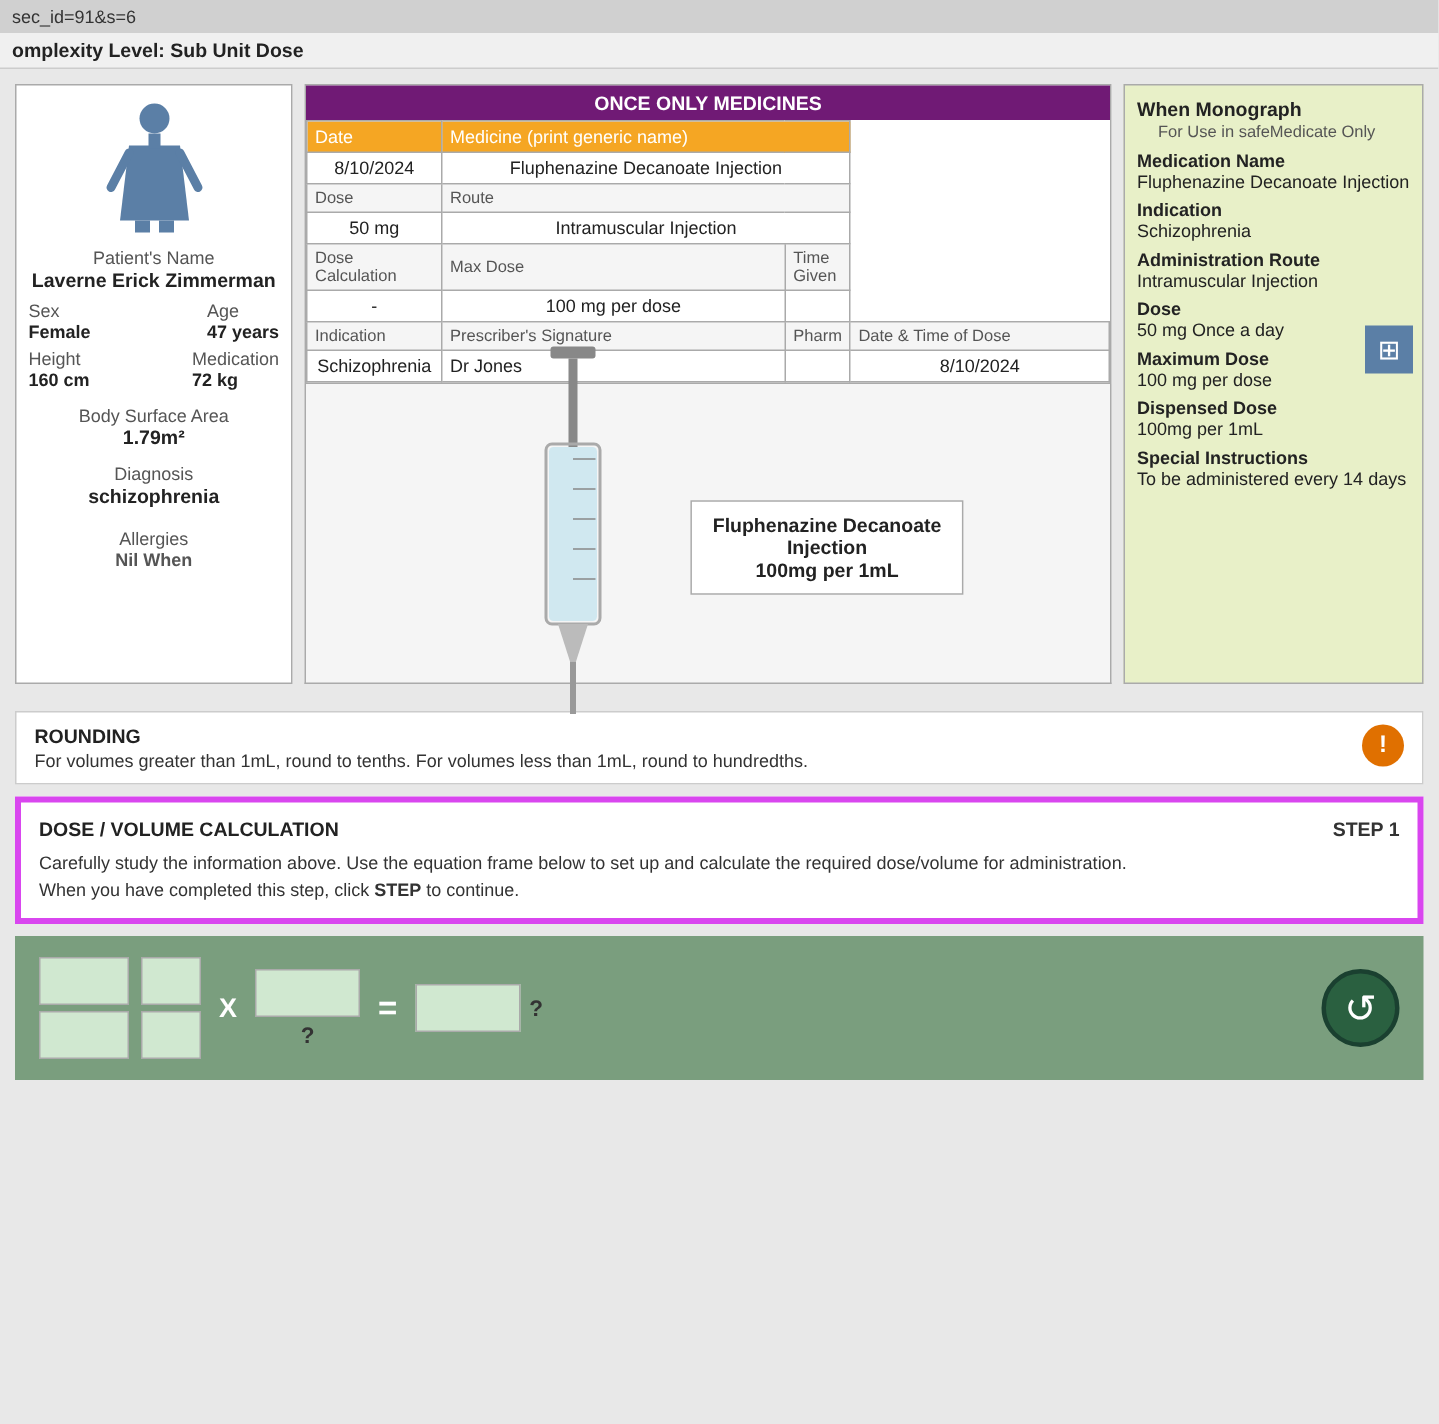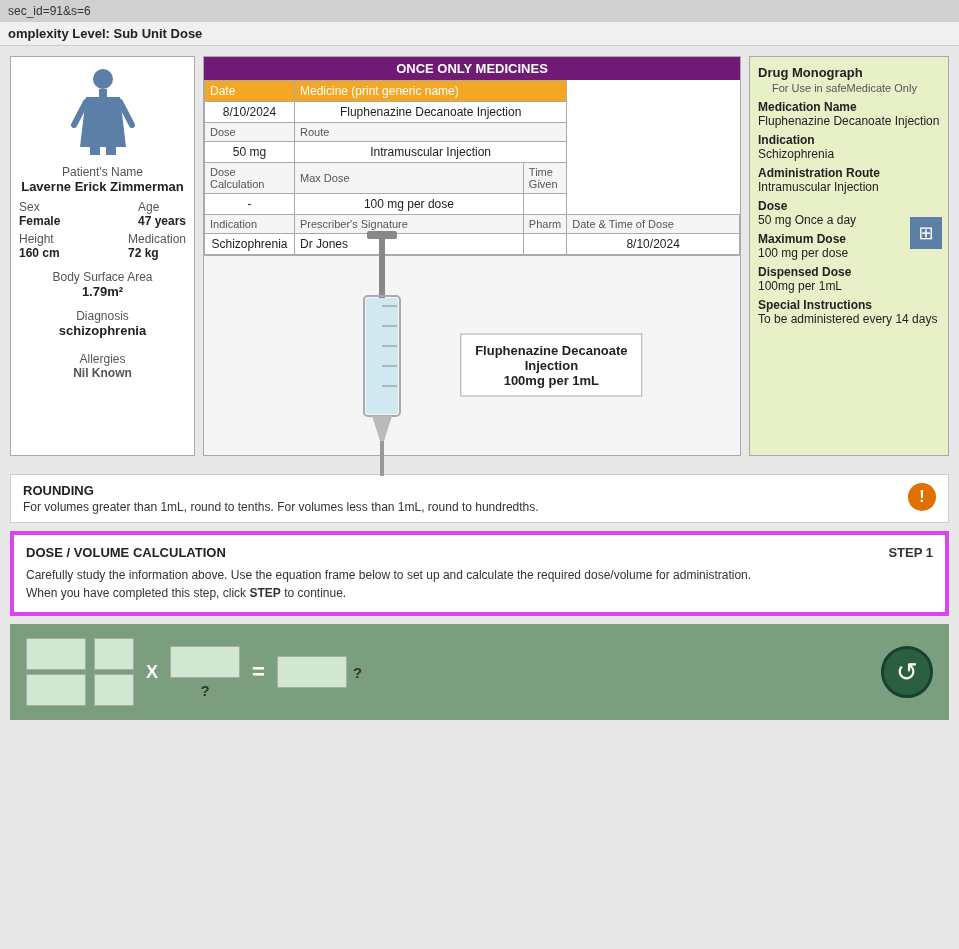--- a/index.html
+++ b/index.html
@@ -363,21 +363,21 @@
     </div>
 
     <div class="patient-section-label">Body Surface Area</div>
     <div class="patient-section-value">1.79m²</div>
 
     <div class="patient-section-label">Diagnosis</div>
     <div class="patient-section-value" style="font-size:13px;">schizophrenia</div>
 
     <div class="allergies-section">
       <div>Allergies</div>
-      <div style="font-weight:bold;">Nil Known</div>
+      <div style="font-weight:bold;">Nil When</div>
     </div>
   </div>
 
   <div class="center-panel">
 
     <div class="medicine-table-wrapper">
       <div class="once-only-header">ONCE ONLY MEDICINES</div>
       <table class="med-table">
         <tbody>
             <tr class="orange-row">
@@ -447,21 +447,21 @@
 
       <div class="syringe-label-box" style="top:55%;left:58%;transform:translate(-30%,-50%);">
         <div>Fluphenazine Decanoate</div>
         <div>Injection</div>
         <div>100mg per 1mL</div>
       </div>
     </div>
   </div>
 
   <div class="drug-monograph">
-    <div class="drug-monograph-title">Drug Monograph</div>
+    <div class="drug-monograph-title">When Monograph</div>
     <div class="drug-monograph-subtitle">For Use in safeMedicate Only</div>
 
     <div class="dm-field-label">Medication Name</div>
     <div class="dm-field-value">Fluphenazine Decanoate Injection</div>
 
     <div class="dm-field-label">Indication</div>
     <div class="dm-field-value">Schizophrenia</div>
 
     <div class="dm-field-label">Administration Route</div>
     <div class="dm-field-value">Intramuscular Injection</div>

